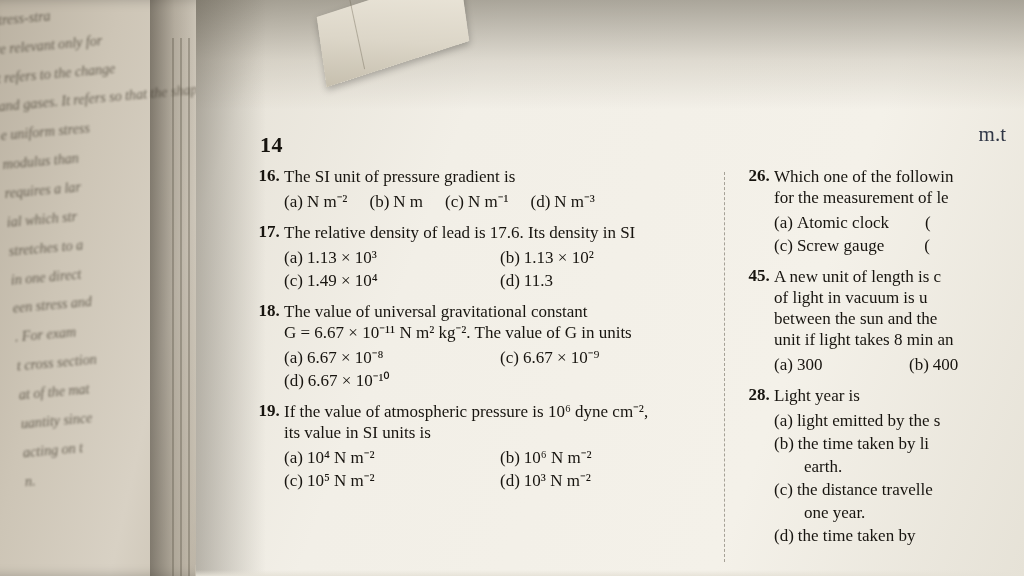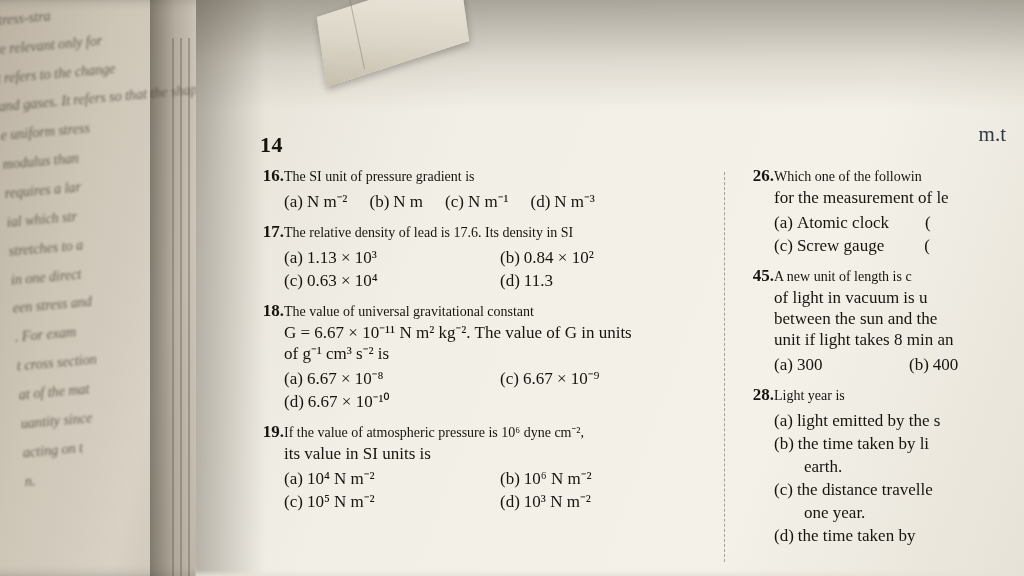--- a/index.html
+++ b/index.html
@@ -176,25 +176,25 @@
   }
   .q-head {
     display: flex;
     align-items: flex-start;
   }
   .q-num {
     width: 30px;
     flex: 0 0 30px;
     font-size: 17px;
     font-weight: 700;
-    text-align: right;
+    text-align: center;
     font-family: Liberation Serif, serif;
   }
   .q-text {
-    font-size: 14px;
+    font-size: 17px;
     line-height: 21px;
     text-align: justify;
     flex: 1;
   }
   .q-sub {
     font-size: 17px;
     line-height: 21px;
     margin-left: 30px;
   }
   .opts {
@@ -296,33 +296,32 @@
         </div>
       </div>
 
       <div class="q">
         <div class="q-head">
           <span class="q-num">17.</span>
           <span class="q-text">The relative density of lead is 17.6. Its density in SI</span>
         </div>
         <div class="opts grid2">
           <span class="opt"><span class="lab">(a)</span><span>1.13 × 10³</span></span>
-          <span class="opt"><span class="lab">(b)</span><span>0.84 × 10²</span></span>
-          <span class="opt"><span class="lab">(c)</span><span>0.63 × 10⁴</span></span>
+          <span class="opt"><span class="lab">(b)</span><span>1.13 × 10²</span></span>
+          <span class="opt"><span class="lab">(c)</span><span>1.49 × 10⁴</span></span>
           <span class="opt"><span class="lab">(d)</span><span>11.3</span></span>
         </div>
       </div>
 
       <div class="q">
         <div class="q-head">
           <span class="q-num">18.</span>
           <span class="q-text">The value of universal gravitational constant</span>
         </div>
         <div class="q-sub">G = 6.67 × 10⁻¹¹ N m² kg⁻². The value of G in units</div>
-        <div class="q-sub">of g⁻¹ cm³ s⁻² is</div>
         <div class="opts grid2">
           <span class="opt"><span class="lab">(a)</span><span>6.67 × 10⁻⁸</span></span>
           <span class="opt"><span class="lab">(c)</span><span>6.67 × 10⁻⁹</span></span>
           <span class="opt"><span class="lab">(d)</span><span>6.67 × 10⁻¹⁰</span></span>
         </div>
       </div>
 
       <div class="q">
         <div class="q-head">
           <span class="q-num">19.</span>

